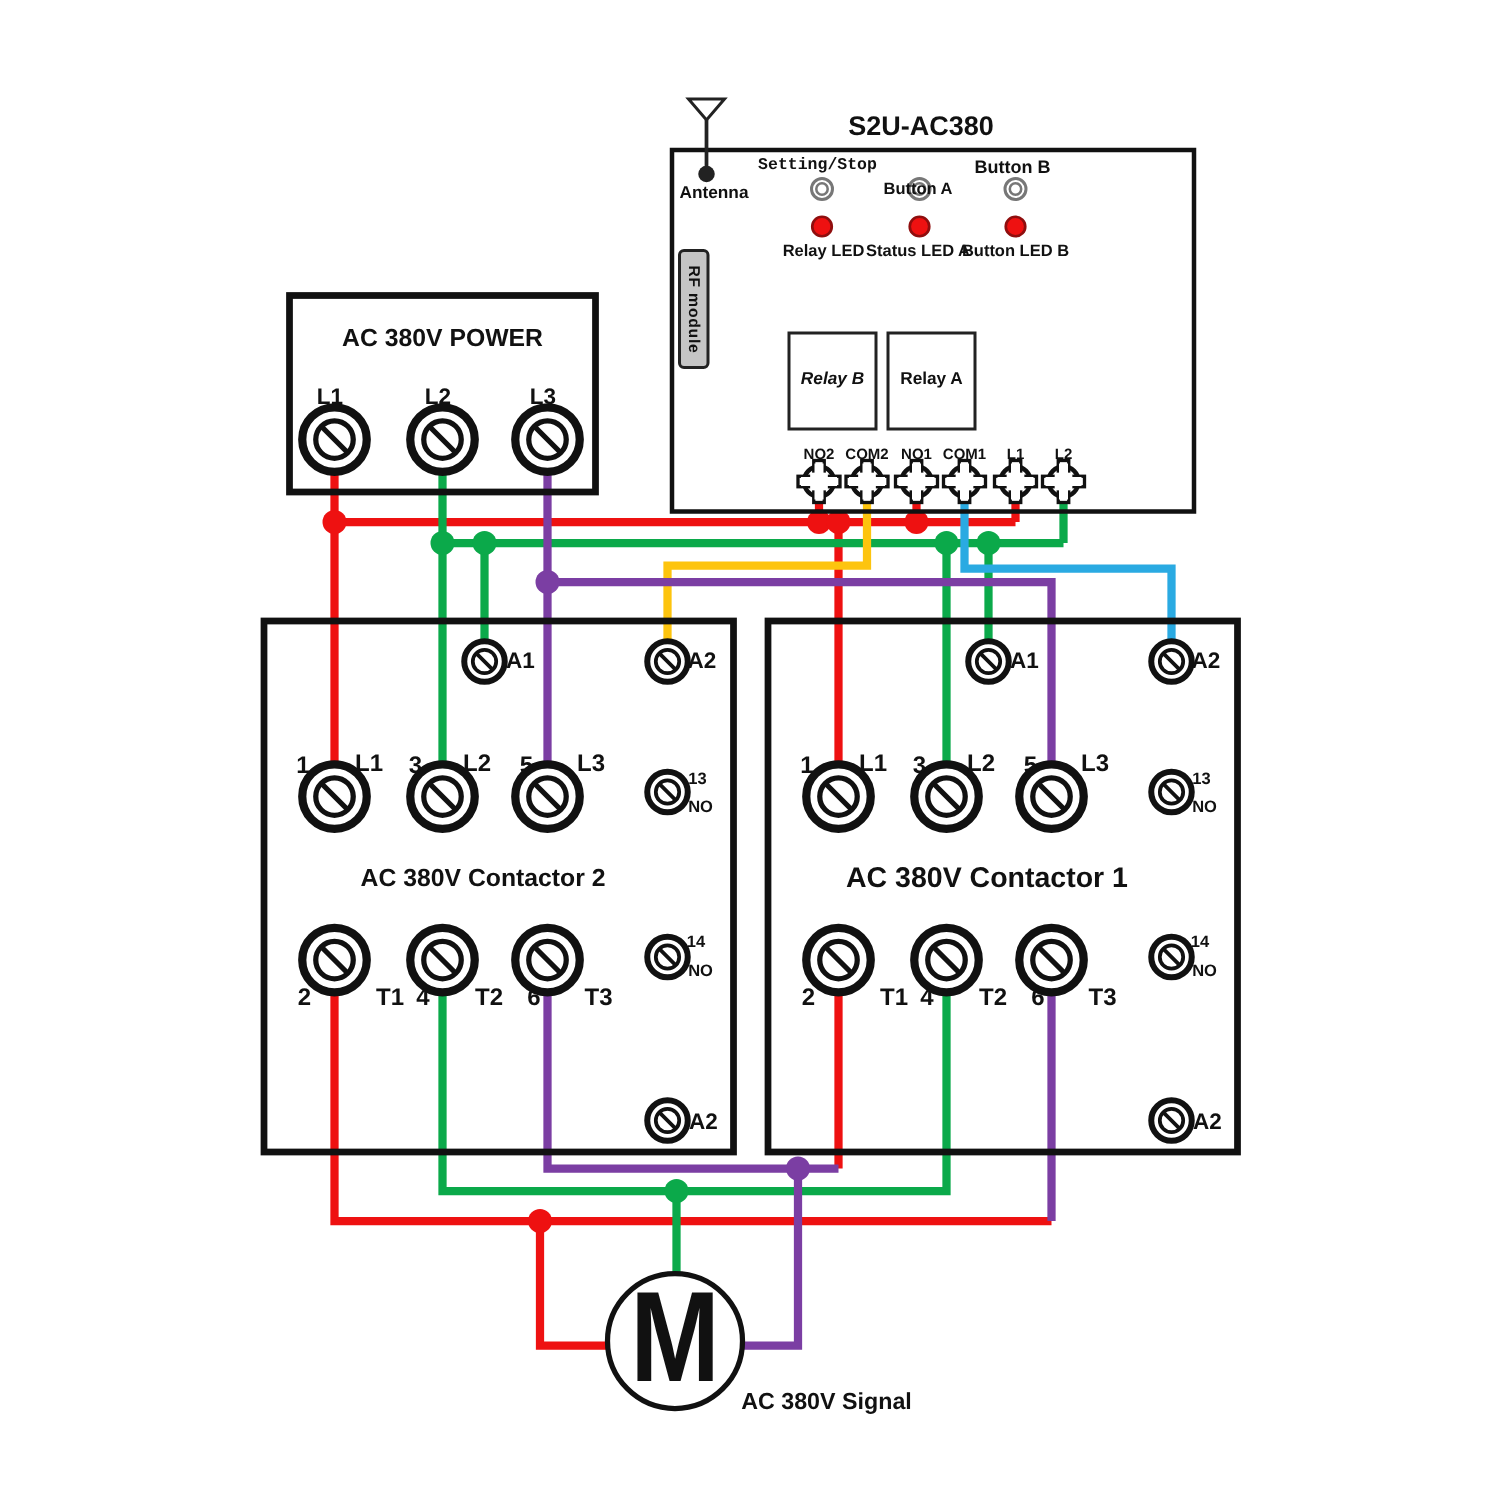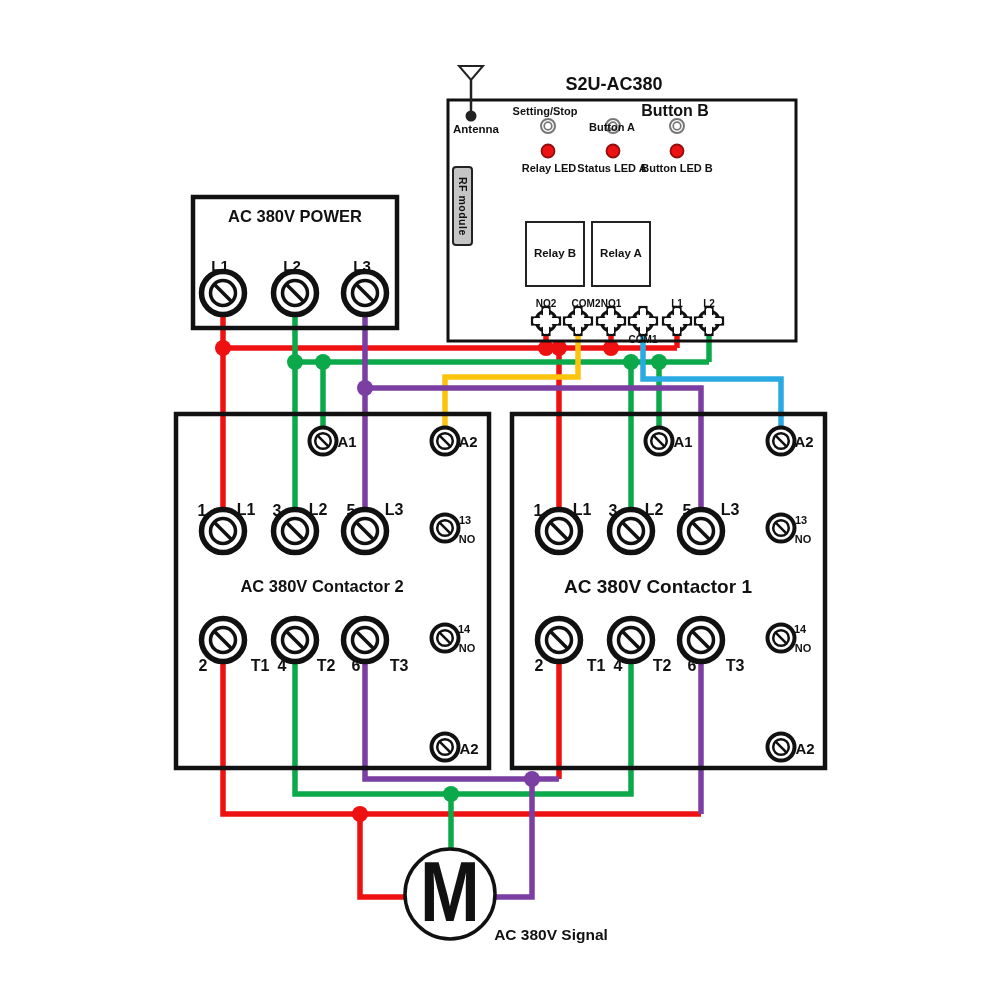--- a/index.html
+++ b/index.html
@@ -202,35 +202,35 @@
       <circle cx="677" cy="126" r="3.8" fill="#fff" stroke="#777777" stroke-width="1.7"></circle>
       <circle cx="677" cy="151" r="6.5" fill="#ee1111" stroke="#8f0e0e" stroke-width="1.8"></circle>
       <circle cx="450" cy="894" r="45" fill="#fff" stroke="#111111" stroke-width="3.5"></circle>
     </svg>
   <div id="rf-tag" style="background: rgb(197, 197, 197);">
     <span>RF module</span>
   </div>
   <div id="labels">
       <div class="lbl" style="left: 614px; top: 84px; font-size: 18px;">S2U-AC380</div>
       <div class="lbl" style="left: 476px; top: 130px; font-size: 11.5px;">Antenna</div>
-      <div class="lbl" style="left: 545px; top: 111px; font-size: 11px;">Setting/Stop</div>
+      <div class="lbl" style="left: 545px; top: 111px; font-size: 11px; font-family: Liberation Mono, monospace;">Setting/Stop</div>
       <div class="lbl" style="left: 612px; top: 111px; font-size: 11px; margin-top: 16px;">Button A</div>
-      <div class="lbl" style="left: 675px; top: 111px; font-size: 16px;">Button B</div>
+      <div class="lbl" style="left: 675px; top: 111px; font-size: 12px;">Button B</div>
       <div class="lbl" style="left: 549px; top: 168px; font-size: 11px;">Relay LED</div>
       <div class="lbl" style="left: 612px; top: 168px; font-size: 11px;">Status LED A</div>
       <div class="lbl" style="left: 677px; top: 168px; font-size: 11px;">Button LED B</div>
-      <div class="lbl" style="left: 555px; top: 254px; font-size: 11.5px;">Relay B</div>
+      <div class="lbl" style="left: 555px; top: 254px; font-size: 11.5px; font-style: italic;">Relay B</div>
       <div class="lbl" style="left: 621px; top: 254px; font-size: 11.5px;">Relay A</div>
       <div class="lbl" style="left: 546px; top: 304px; font-size: 10px;">NO2</div>
-      <div class="lbl" style="left: 578px; top: 304px; font-size: 10px; padding-left: 16px;">COM2</div>
+      <div class="lbl" style="left: 578px; top: 304px; font-size: 10px;">COM2</div>
       <div class="lbl" style="left: 611px; top: 304px; font-size: 10px;">NO1</div>
-      <div class="lbl" style="left: 643px; top: 304px; font-size: 10px; margin-top: 36px;">COM1</div>
+      <div class="lbl" style="left: 643px; top: 304px; font-size: 10px;">COM1</div>
       <div class="lbl" style="left: 677px; top: 304px; font-size: 10px;">L1</div>
       <div class="lbl" style="left: 709px; top: 304px; font-size: 10px;">L2</div>
-      <div class="lbl" style="left: 295px; top: 216px; font-size: 16.5px;">AC 380V POWER</div>
+      <div class="lbl" style="left: 295px; top: 226px; font-size: 16.5px;">AC 380V POWER</div>
       <div class="lbl" style="left: 220px; top: 265px; font-size: 15px;">L1</div>
       <div class="lbl" style="left: 292px; top: 265px; font-size: 15px;">L2</div>
       <div class="lbl" style="left: 362px; top: 265px; font-size: 15px;">L3</div>
       <div class="lbl" style="left: 322px; top: 586px; font-size: 16.5px;">AC 380V Contactor 2</div>
       <div class="lbl" style="left: 347px; top: 441px; font-size: 15px;">A1</div>
       <div class="lbl" style="left: 468px; top: 441px; font-size: 15px;">A2</div>
       <div class="lbl" style="left: 202px; top: 511px; font-size: 16px;">1</div>
       <div class="lbl" style="left: 277px; top: 511px; font-size: 16px;">3</div>
       <div class="lbl" style="left: 351px; top: 511px; font-size: 16px;">5</div>
       <div class="lbl" style="left: 246px; top: 510px; font-size: 16px;">L1</div>

